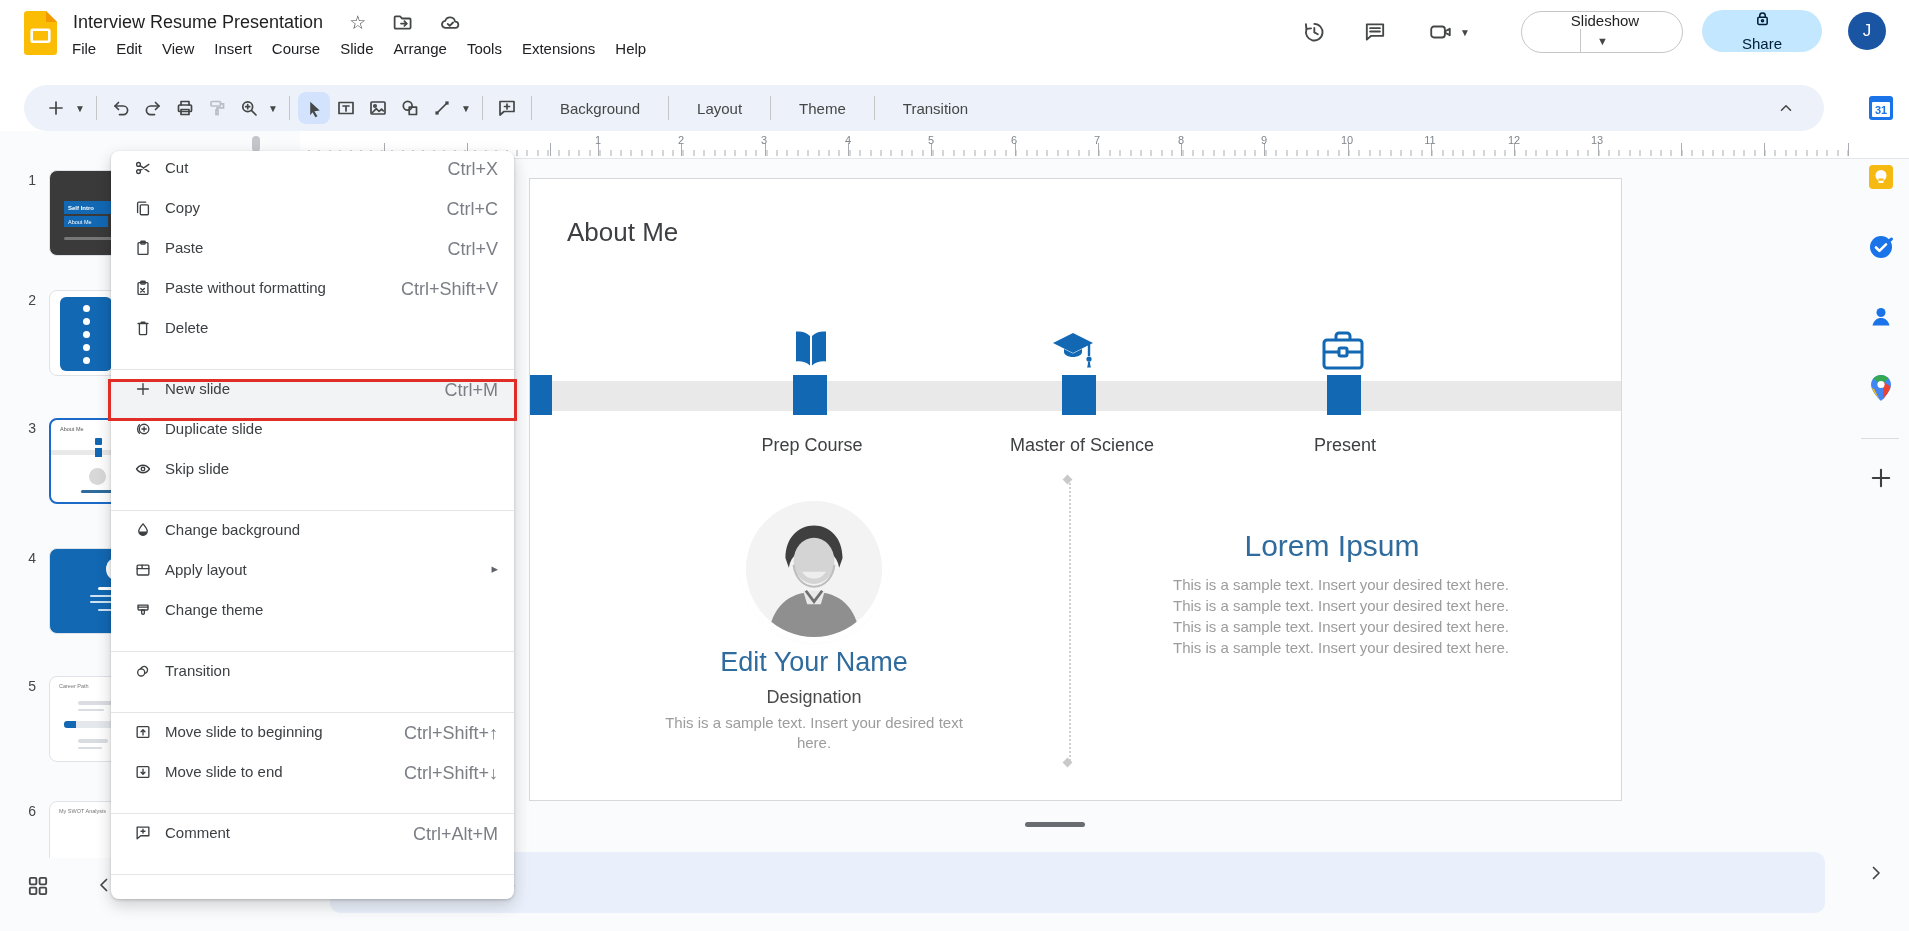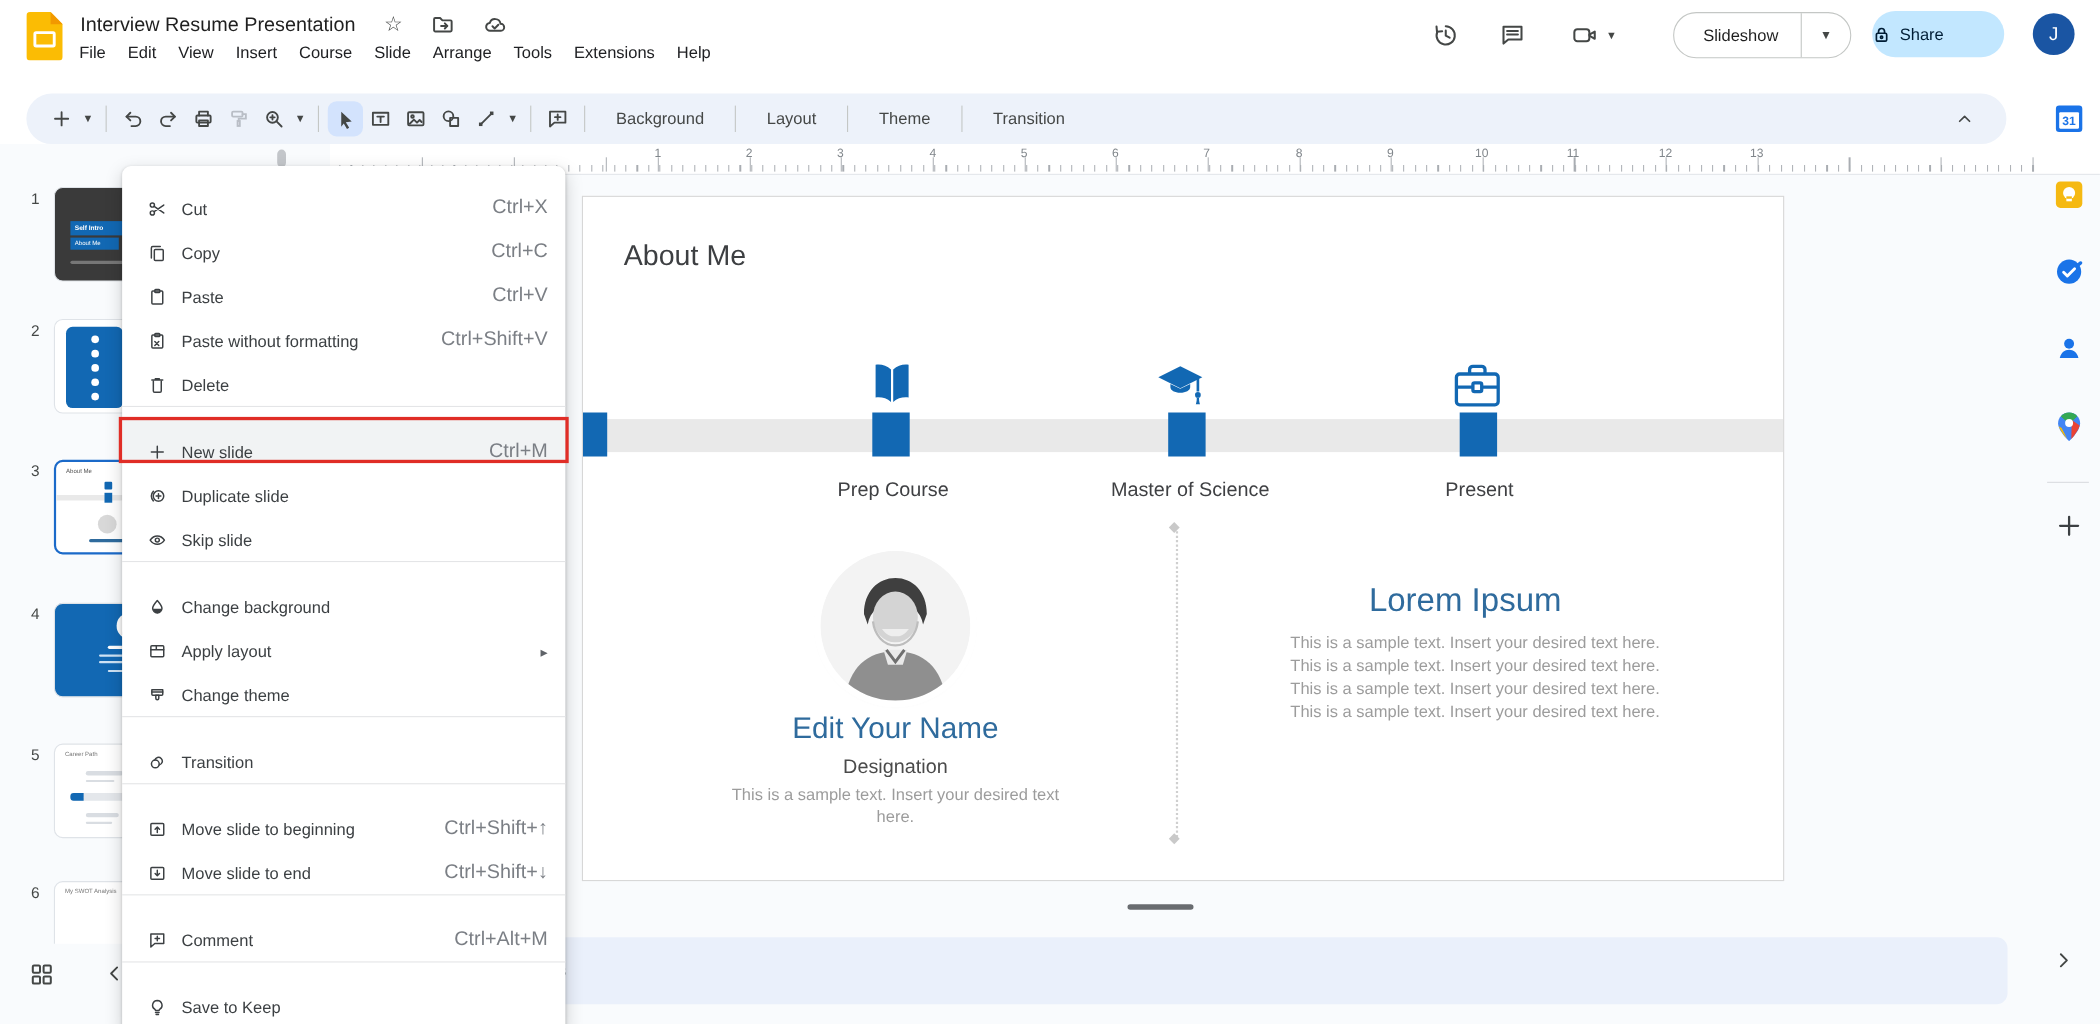--- a/index.html
+++ b/index.html
@@ -7,21 +7,21 @@
   .abs{position:absolute;}
   svg{display:block;}
   .ic{stroke:#444746;fill:none;stroke-width:1.7;stroke-linecap:round;stroke-linejoin:round;}
   .mic{stroke:#3c4043;fill:none;stroke-width:1.5;stroke-linecap:round;stroke-linejoin:round;}
   
   .appbar{position:absolute;left:0;top:0;width:1735px;height:66px;background:#fff;}
   .doctitle{font-size:18px;color:#1f1f1f;}
   .titlerow{position:absolute;left:73px;top:11px;display:flex;align-items:center;gap:26px;}
   .menubar{position:absolute;left:62px;top:37px;display:flex;}
   .menubar span{padding:3px 10px;font-size:15px;color:#202124;border-radius:6px;cursor:default;}
-  .pill{display:flex;align-items:center;border-radius:24px;font-size:15px;}
+  .pill{display:flex;align-items:center;justify-content:center;border-radius:24px;font-size:15px;flex-direction:column;}
   .slideshow{left:1521px;top:11px;width:160px;height:40px;border:1px solid #c4c7c5;background:#fff;color:#1f1f1f;}
   .slideshow .lbl{flex:1;text-align:center;padding-left:6px;}
   .slideshow .caretcell{width:44px;height:100%;display:flex;align-items:center;justify-content:center;border-left:1px solid #c4c7c5;color:#444746;font-size:11px;}
   .share{left:1702px;top:10px;width:120px;height:42px;background:#c2e7ff;color:#001d35;gap:8px;font-weight:500;}
   .avatar{left:1848px;top:12px;width:38px;height:38px;border-radius:50%;background:#1a55a3;color:#fff;display:flex;align-items:center;justify-content:center;font-size:17px;font-weight:500;}
   .topicon{position:absolute;top:20px;color:#444746;}
   .caret{font-size:10px;color:#444746;}
   
   .toolbar{position:absolute;left:24px;top:85px;width:1800px;height:46px;background:#edf2fa;border-radius:23px;display:flex;align-items:center;padding:0 0 0 16px;box-sizing:border-box;}
   .tbtn{width:32px;height:32px;display:flex;align-items:center;justify-content:center;border-radius:8px;flex:0 0 auto;}
@@ -59,21 +59,21 @@
   .lheading{position:absolute;left:602px;top:350px;width:400px;text-align:center;font-size:30px;color:#2f6b9d;}
   .lline{position:absolute;left:611px;width:400px;text-align:center;font-size:15px;color:#9c9c9c;}
   
   .draghandle{position:absolute;left:1025px;top:822px;width:60px;height:5px;border-radius:3px;background:#696c70;}
   .notesbar{position:absolute;left:330px;top:852px;width:1495px;height:61px;background:#eaf0fb;border-radius:10px;display:flex;align-items:center;padding-left:8px;box-sizing:border-box;font-size:15px;color:#37474f;}
   
   .rail{position:absolute;left:1853px;top:66px;width:56px;height:865px;}
   .railbtn{position:absolute;left:50%;transform:translateX(-50%);}
   
   .ctxmenu{position:absolute;left:111px;top:151px;width:403px;padding:8px 0 14px;background:#fff;border-radius:8px;box-shadow:0 1px 3px rgba(0,0,0,.18),0 6px 16px rgba(0,0,0,.18);z-index:40;}
-  .mi{height:40px;display:flex;align-items:flex-end;padding:0 16px 0 22px;font-size:15px;color:#3c4043;}
+  .mi{height:40px;display:flex;align-items:flex-start;padding:0 16px 0 22px;font-size:15px;color:#3c4043;}
   .mi .micbox{width:20px;display:flex;justify-content:center;}
   .mi .lbl{margin-left:12px;flex:1;}
   .mi .sc{font-size:18px;color:#7b7f85;}
   .mi .subarrow{color:#5f6368;font-size:13px;}
   .mi.hl{background:#f1f3f4;}
   .msep{height:1px;background:#e4e5e7;margin:10px 0;}
   .redbox{position:absolute;left:108px;top:379px;width:409px;height:42px;border:3px solid #e02d26;box-sizing:border-box;z-index:60;}
   .mini-line{position:absolute;background:#d9dde2;border-radius:2px;height:4px;}
 </style>
 </head>
@@ -632,27 +632,17 @@
       <span class="micbox">
           <svg class="mic" width="18" height="18" viewBox="0 0 20 20">
             <path d="M3.5 3.5h13v9.5h-9l-4 3.5Z"></path>
             <path d="M10 5.8v4.4M7.8 8h4.4"></path>
           </svg>
         </span>
       <span class="lbl">Comment</span>
         <span class="sc">Ctrl+Alt+M</span>
     </div>
     <div class="msep"></div>
-    <div class="mi">
-      <span class="micbox">
-          <svg class="mic" width="18" height="18" viewBox="0 0 20 20">
-            <path d="M10 2.8a4.8 4.8 0 0 1 2.6 8.8c-.5.4-.8.9-.8 1.4H8.2c0-.5-.3-1-.8-1.4A4.8 4.8 0 0 1 10 2.8Z"></path>
-            <path d="M8.2 15h3.6M8.8 17h2.4"></path>
-          </svg>
-        </span>
-      <span class="lbl">Save to Keep</span>
-        <span class="sc"></span>
-    </div>
   </div>
 
   <div class="redbox"></div>
 
 </div>
 
 </body></html>

